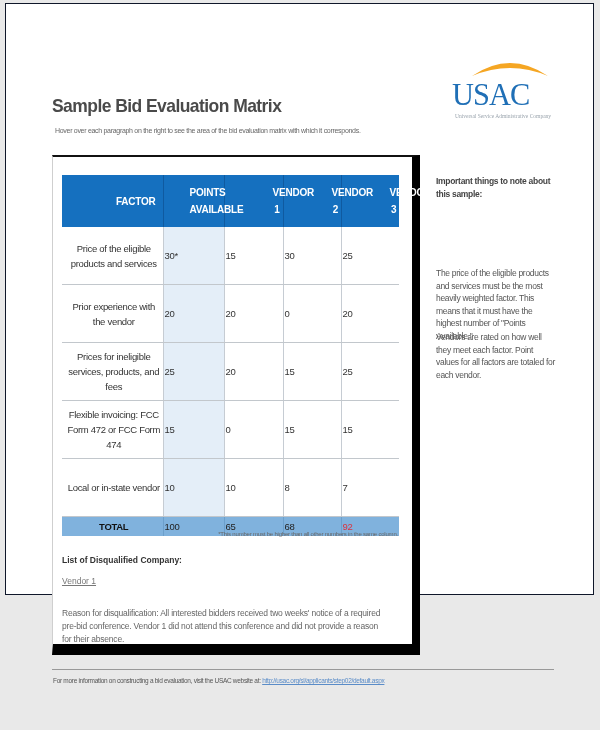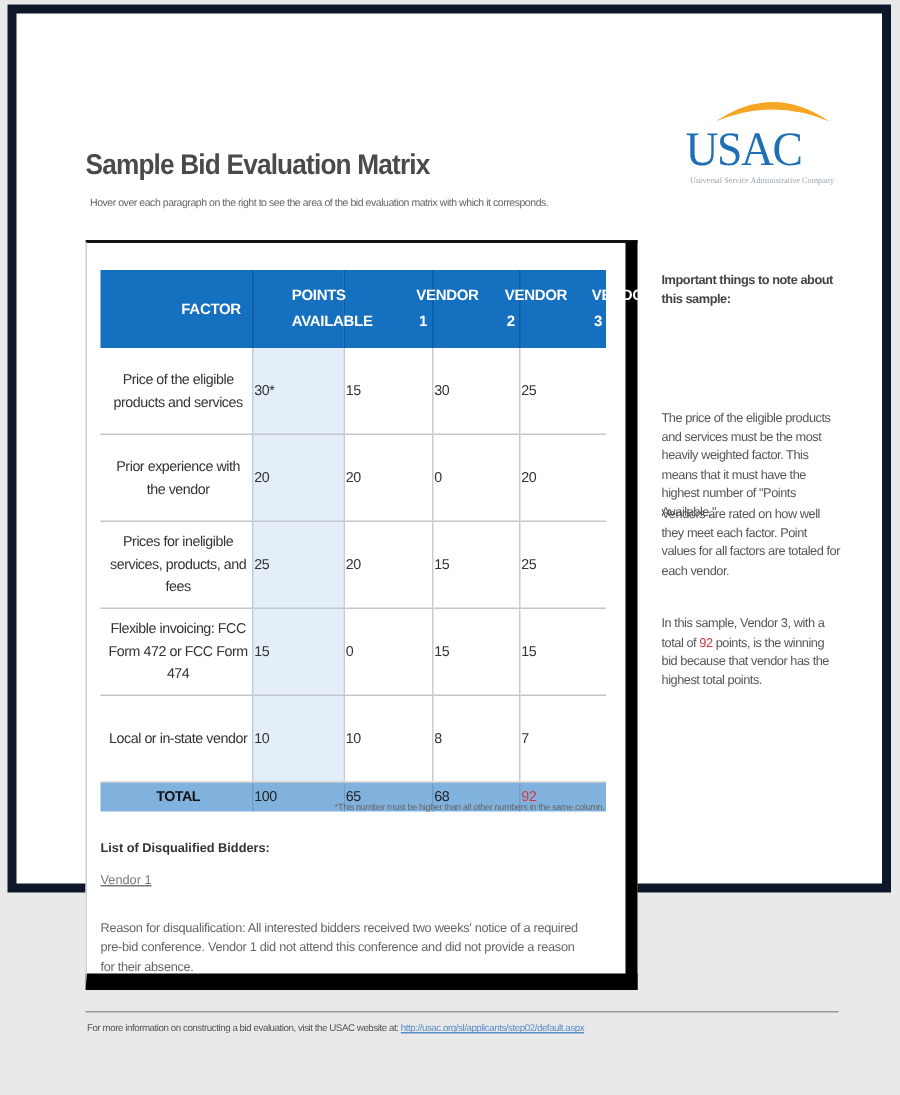--- a/index.html
+++ b/index.html
@@ -2,21 +2,21 @@
 <html><head>
 <meta charset="utf-8">
 <style>
   html, body { margin: 0; padding: 0; }
   body {
     width: 600px; height: 730px; background: #e9e9e9;
     font-family: "Liberation Sans", sans-serif; position: relative; overflow: hidden;
   }
   .page {
     position: absolute; left: 5px; top: 3px; width: 589px; height: 592px;
-    background: #ffffff; border: 6px solid #0f172a; box-sizing: border-box;
+    background: #ffffff; border: 1px solid #0f172a; box-sizing: border-box;
   }
   .title {
     position: absolute; left: 46px; top: 91px; font-size: 19px; font-weight: bold;
     color: #4a4a4a; letter-spacing: -0.6px; transform: scaleX(0.92); transform-origin: left;
   }
   .subtitle {
     position: absolute; left: 49px; top: 123px; font-size: 7px; color: #666;
     letter-spacing: -0.3px; white-space: nowrap;
   }
   .logo { position: absolute; left: 444px; top: 50px; width: 105px; height: 75px; }
@@ -156,25 +156,24 @@
           <td>100</td>
           <td>65</td>
           <td>68</td>
           <td class="red">92</td>
         </tr>
       </tbody>
     </table>
 
     <div class="footnote">*This number must be higher than all other numbers in the same column.</div>
 
-    <div class="dq-title">List of Disqualified Bidders:</div>
+    <div class="dq-title">List of Disqualified Company:</div>
     <div class="dq-vendor">Vendor 1</div>
     <div class="dq-reason">Reason for disqualification: All interested bidders received two weeks' notice of a required pre-bid conference. Vendor 1 did not attend this conference and did not provide a reason for their absence.</div>
   </div>
 
   <div class="side heading">Important things to note about this sample:</div>
   <div class="side p1">The price of the eligible products and services must be the most heavily weighted factor. This means that it must have the highest number of "Points Available."</div>
   <div class="side p2">Vendors are rated on how well they meet each factor. Point values for all factors are totaled for each vendor.</div>
-  <div class="side p3"><span>In this sample, Vendor 3, with a total of </span><span class="red">92</span><span> points, is the winning bid because that vendor has the highest total points.</span></div>
 
   <div class="rule"></div>
   <div class="footer"><span>For more information on constructing a bid evaluation, visit the USAC website at: </span><a>http://usac.org/sl/applicants/step02/default.aspx</a></div>
 </div>
 
 </body></html>

